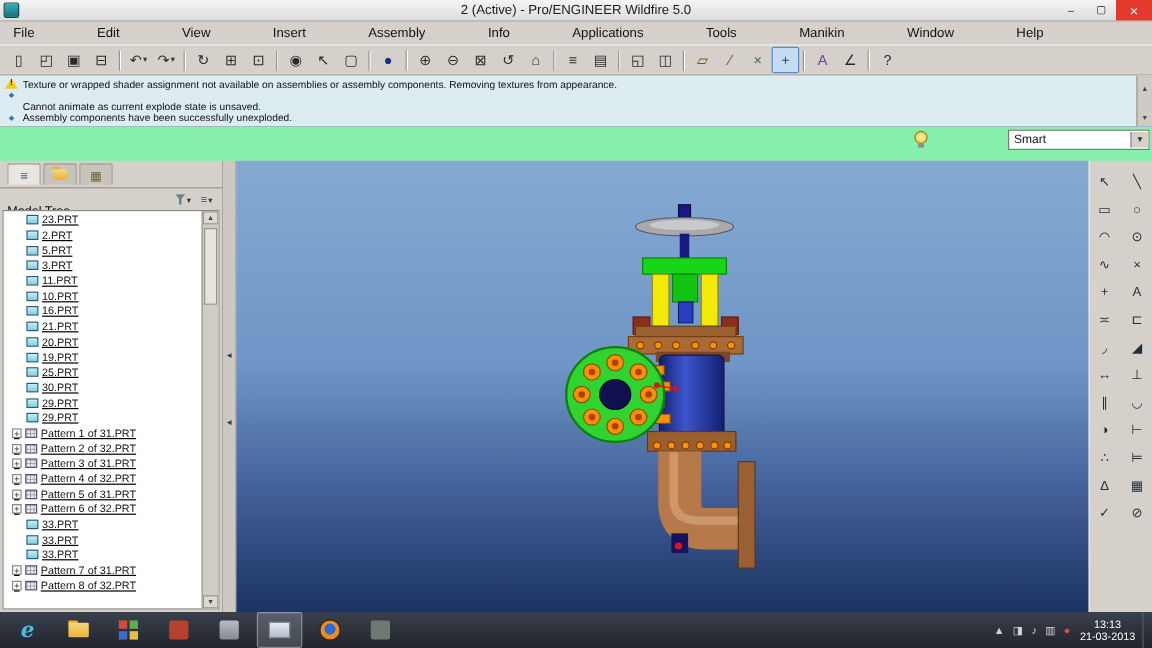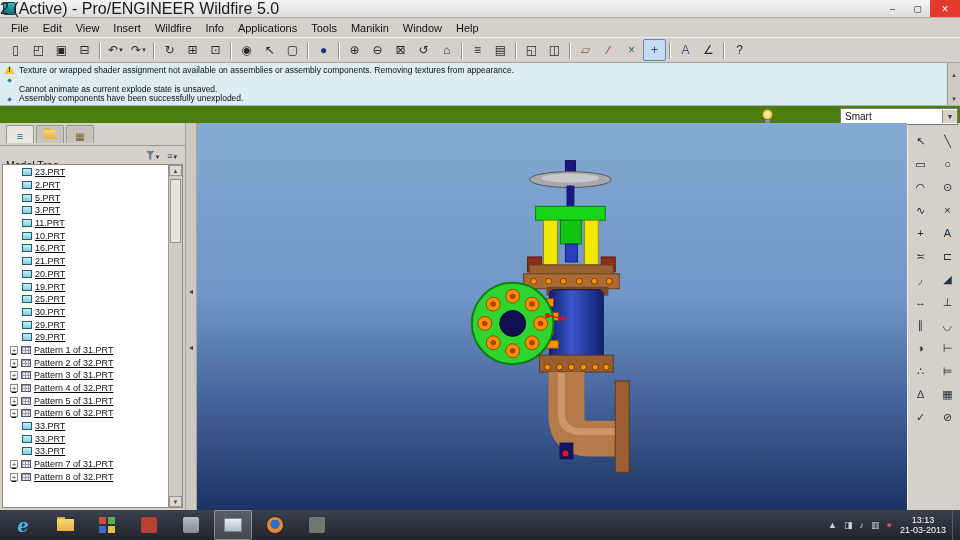--- a/index.html
+++ b/index.html
@@ -2,30 +2,30 @@
 <html><head>
 <meta charset="utf-8">
 <style>
   html,body{margin:0;padding:0;}
   body{width:960px;height:540px;overflow:hidden;font-family:"Liberation Sans","DejaVu Sans",sans-serif;background:#000;}
   .screen{width:960px;height:540px;position:relative;background:#d5d1ca;display:flex;flex-direction:column;}
 
   
   .titlebar{height:17px;background:linear-gradient(#f5f5f5,#dcdcdc);border-bottom:1px solid #b0aca4;position:relative;display:flex;align-items:center;flex:0 0 auto;}
   .appicon{width:11px;height:11px;margin-left:3px;border-radius:2px;background:linear-gradient(#3ab0b8,#176f7d);border:1px solid #0d4a55;}
-  .titletext{position:absolute;left:0;right:0;font-size:16px;color:#1a1a1a;}
+  .titletext{position:absolute;left:0;right:0;text-align:center;font-size:11px;color:#1a1a1a;}
   .winbtns{position:absolute;right:0;top:0;display:flex;height:17px;}
   .wb{width:25px;height:17px;display:flex;align-items:center;justify-content:center;font-size:9px;color:#222;}
   .wb.min::after{content:"–";}
   .wb.max::after{content:"▢";}
   .wb.close{background:#e23b2e;color:#fff;width:30px;}
   .wb.close::after{content:"×";font-size:12px;}
 
   
-  .menubar{height:19px;display:flex;align-items:center;padding-left:4px;font-size:11px;color:#111;background:#d5d1ca;flex:0 0 auto;}
+  .menubar{height:19px;display:flex;align-items:center;padding-left:4px;font-size:11px;color:#111;background:#d5d1ca;flex:0 0 auto;gap:38px;}
   .menu-item{padding:1px 7px;}
 
   
   .toolbar{height:24px;display:flex;align-items:center;padding:0 4px;background:#d5d1ca;border-top:1px solid #f2f0ec;border-bottom:1px solid #a8a49c;flex:0 0 auto;}
   .tbtn{min-width:21px;height:20px;display:flex;align-items:center;justify-content:center;color:#2a2a2a;border:1px solid transparent;border-radius:2px;}
   .tbtn.active{background:#c6dcf2;border-color:#5a8ac8;}
   .tglyph{font-size:12px;line-height:1;}
   .tarrow{font-size:7px;color:#333;margin-left:1px;}
   .tsep{width:1px;height:17px;background:#98948c;border-right:1px solid #fff;margin:0 3px;}
 
@@ -33,21 +33,21 @@
   .messages{height:40px;background:#dcecf1;border-bottom:1px solid #a0b8c2;padding:2px 16px 0 4px;position:relative;flex:0 0 auto;}
   .mline{height:9.5px;display:flex;align-items:center;gap:4px;font-size:8.5px;color:#101010;white-space:nowrap;}
   .micon{width:11px;flex:0 0 11px;display:flex;align-items:center;justify-content:center;}
   .micon.warning{width:11px;height:9px;background:#f7c81e;clip-path:polygon(50% 0,100% 100%,0 100%);color:#111;font-size:7px;font-weight:bold;line-height:11px;justify-content:center;}
   .micon.bullet::after{content:"◆";color:#2a7ab0;font-size:6px;}
   .mscroll{position:absolute;right:0;top:0;bottom:0;width:12px;background:#cfcbc4;border-left:1px solid #9a968e;display:flex;flex-direction:column;justify-content:space-between;align-items:center;color:#444;}
   .mscroll .up::after{content:"▲";font-size:6px;}
   .mscroll .dn::after{content:"▼";font-size:6px;}
 
   
-  .filterrow{height:17px;background:#4d7c0f;position:relative;flex:0 0 auto;}
+  .filterrow{height:28px;background:#86efac;position:relative;flex:0 0 auto;}
   .bulbwrap{position:absolute;right:186px;top:3px;width:12px;height:14px;}
   .bulb{display:block;width:9px;height:9px;border-radius:50%;background:radial-gradient(#fff6c0,#f0c020);border:1px solid #a08010;}
   .bulb::after{content:"";position:absolute;left:3px;top:11px;width:5px;height:3px;background:#8d8d8d;}
   .smartsel{position:absolute;right:2px;top:2px;width:116px;height:15px;background:#fff;border:1px solid #7a7a72;display:flex;align-items:center;font-size:10px;color:#111;}
   .selval{flex:1;padding-left:4px;}
   .droparrow{width:14px;height:13px;background:#d5d1ca;border-left:1px solid #888;display:flex;align-items:center;justify-content:center;}
   .droparrow::after{content:"▼";font-size:7px;color:#333;}
 
   
   .main{flex:1;display:flex;min-height:0;}
@@ -134,21 +134,21 @@
       <span class="wb max"></span>
       <span class="wb close"></span>
     </span>
   </div>
 
   <div class="menubar" id="menubar">
       <div class="menu-item">File</div>
       <div class="menu-item">Edit</div>
       <div class="menu-item">View</div>
       <div class="menu-item">Insert</div>
-      <div class="menu-item">Wildfire</div>
+      <div class="menu-item">Assembly</div>
       <div class="menu-item">Info</div>
       <div class="menu-item">Applications</div>
       <div class="menu-item">Tools</div>
       <div class="menu-item">Manikin</div>
       <div class="menu-item">Window</div>
       <div class="menu-item">Help</div>
     </div>
 
   <div class="toolbar" id="toolbar">
       <div class="tbtn">

